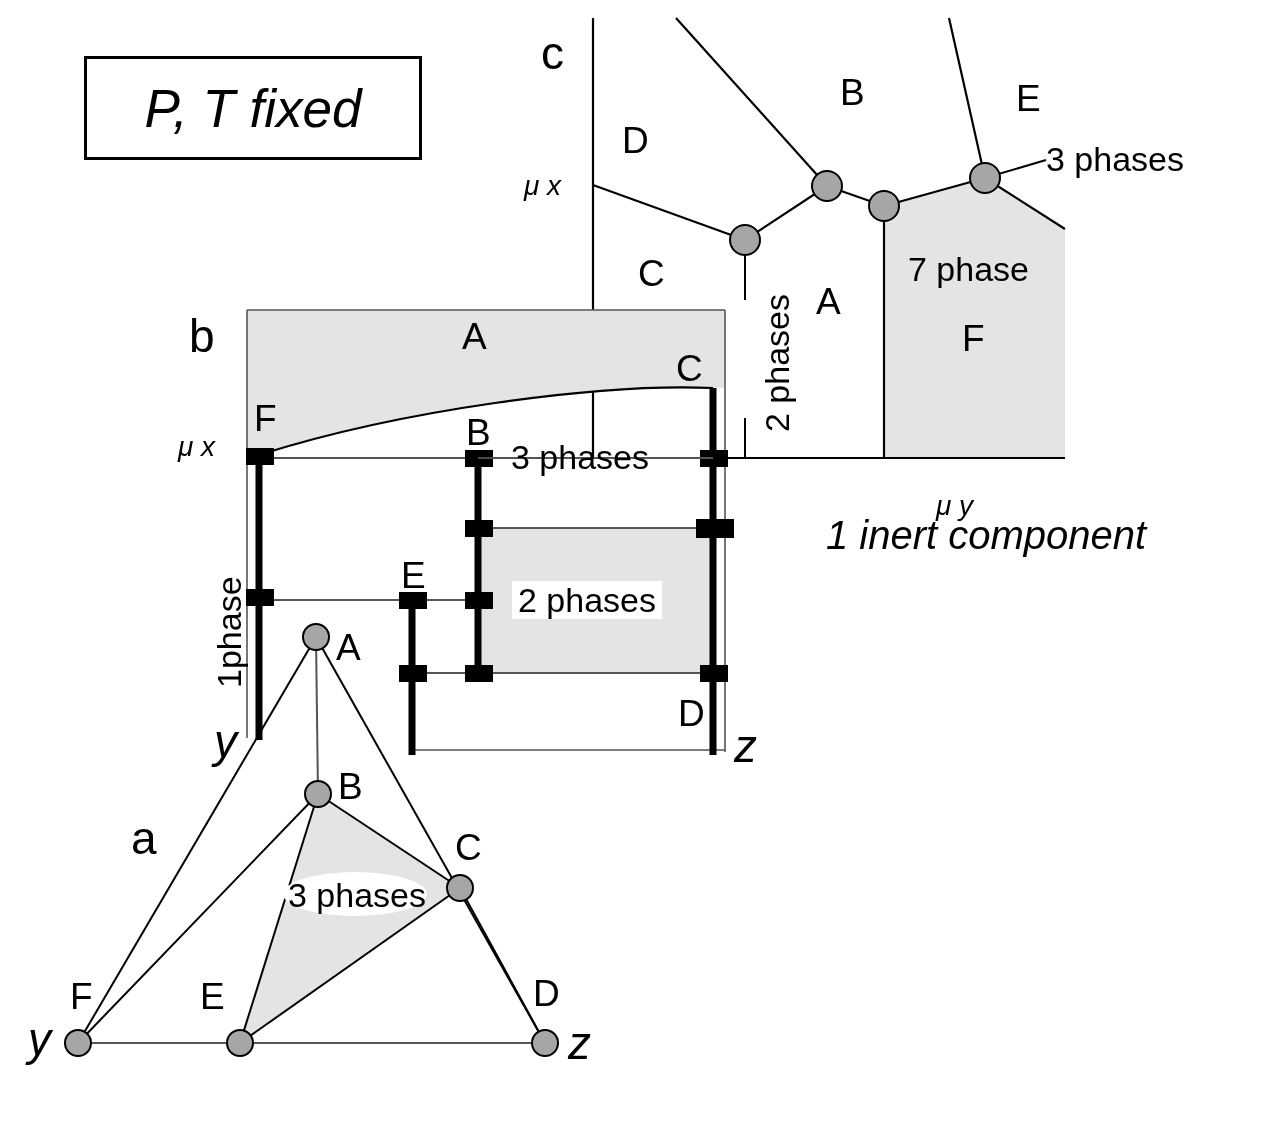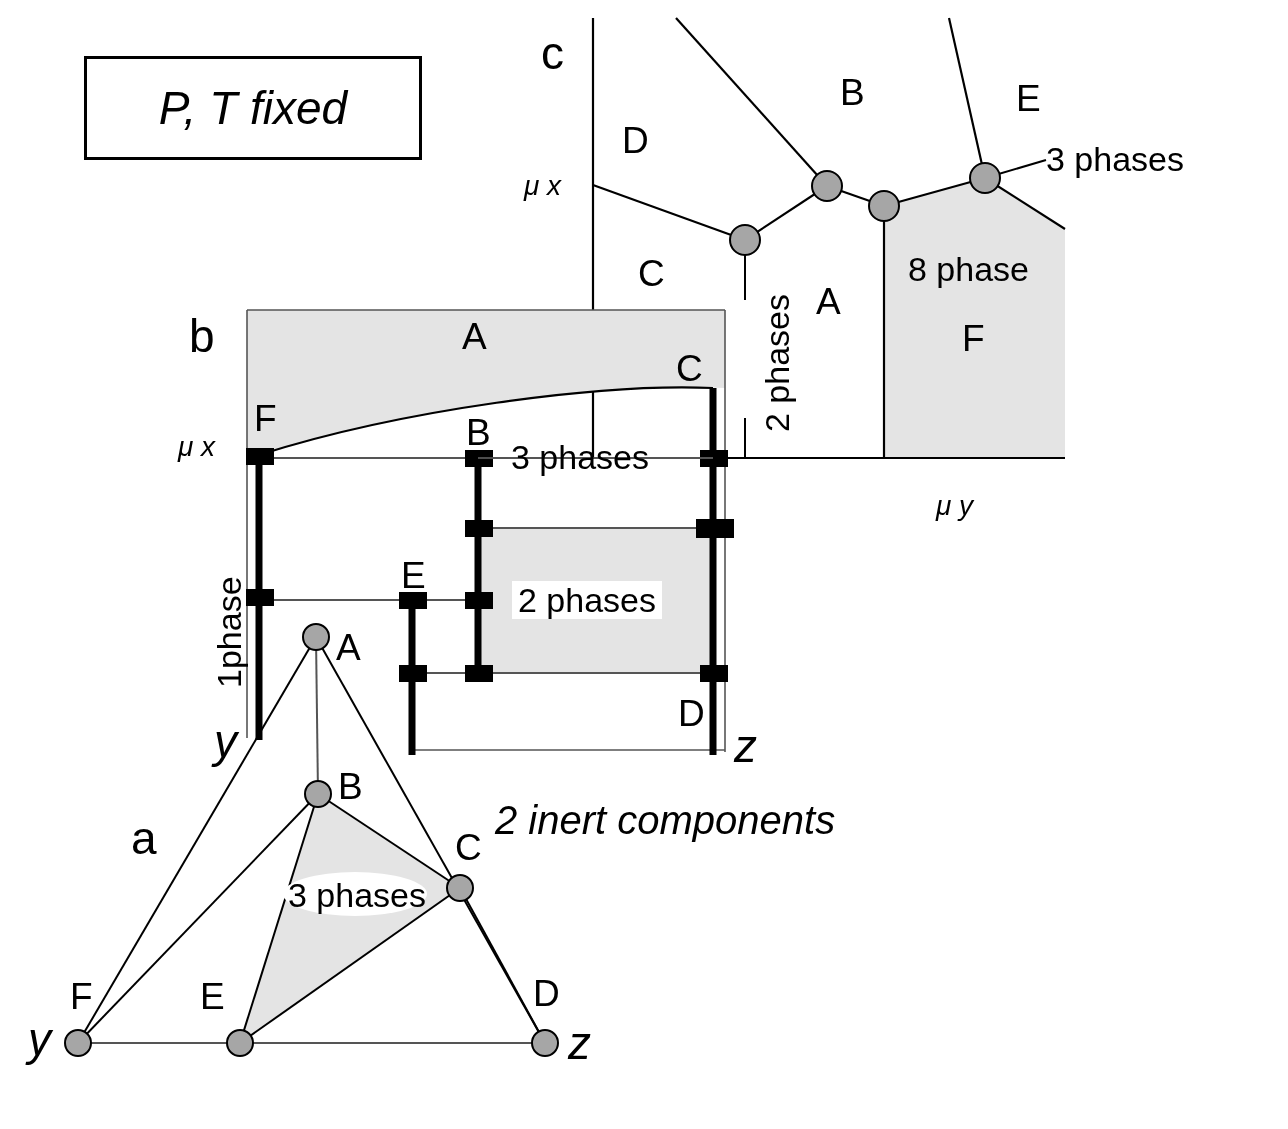--- a/index.html
+++ b/index.html
@@ -13,21 +13,21 @@
   .caption{font-size:40px;font-style:italic;}
   .panelid{font-size:46px;}
   .axis{font-size:28px;font-style:italic;}
   .yz{font-size:46px;font-style:italic;}
   .phlabel{font-size:34px;}
 
   .rot90{transform-origin:0 0;transform:rotate(-90deg);}
 
   .boxed{position:absolute;border:3px solid #000;background:#fff;
          display:flex;align-items:center;justify-content:center;}
-  .boxed span{font-size:46px;font-style:italic;}
+  .boxed span{font-size:53px;font-style:italic;}
 
   .wbg{background:#fff;padding:0 6px;}
 </style>
 </head>
 <body>
 
 <div id="stage">
 
   <svg id="canvas" viewBox="0 0 1288 1129">
 
@@ -132,38 +132,38 @@
 
   <div class="txt panelid" style="left:541px;top:30px;">c</div>
   <div class="txt lbl" style="left:622px;top:122px;">D</div>
   <div class="txt lbl" style="left:638px;top:255px;">C</div>
   <div class="txt lbl" style="left:840px;top:74px;">B</div>
   <div class="txt lbl" style="left:816px;top:283px;">A</div>
   <div class="txt lbl" style="left:1016px;top:80px;">E</div>
   <div class="txt lbl" style="left:962px;top:320px;">F</div>
   <div class="txt axis" style="left:524px;top:172px;">μ x</div>
   <div class="txt axis" style="left:936px;top:492px;text-align:center;">μ y</div>
-  <div class="txt phlabel" style="left:908px;top:252px;">8 phase</div>
+  <div class="txt phlabel" style="left:908px;top:252px;">7 phase</div>
   <div class="txt phlabel" style="left:1046px;top:142px;">3 phases</div>
   <div class="txt phlabel rot90" style="left:760px;top:432px;">2 phases</div>
+  <div class="txt caption" style="left:826px;top:515px;">1 inert component</div>
 
   <div class="txt panelid" style="left:189px;top:313px;">b</div>
   <div class="txt lbl" style="left:462px;top:318px;">A</div>
   <div class="txt lbl" style="left:676px;top:350px;">C</div>
   <div class="txt lbl" style="left:254px;top:400px;">F</div>
   <div class="txt lbl" style="left:466px;top:414px;">B</div>
   <div class="txt lbl" style="left:401px;top:557px;">E</div>
   <div class="txt lbl" style="left:678px;top:695px;">D</div>
   <div class="txt axis" style="left:178px;top:433px;">μ x</div>
   <div class="txt phlabel" style="left:511px;top:440px;">3 phases</div>
   <div class="txt phlabel" style="left:512px;top:583px;"><span class="wbg">2 phases</span></div>
   <div class="txt phlabel rot90" style="left:212px;top:688px;">1phase</div>
   <div class="txt yz" style="left:214px;top:718px;">y</div>
   <div class="txt yz" style="left:734px;top:723px;">z</div>
-  <div class="txt caption" style="left:495px;top:800px;">2 inert components</div>
 
   <div class="txt panelid" style="left:131px;top:815px;">a</div>
   <div class="txt lbl" style="left:336px;top:629px;">A</div>
   <div class="txt lbl" style="left:338px;top:768px;">B</div>
   <div class="txt lbl" style="left:455px;top:829px;">C</div>
   <div class="txt lbl" style="left:70px;top:978px;">F</div>
   <div class="txt lbl" style="left:200px;top:978px;">E</div>
   <div class="txt lbl" style="left:533px;top:975px;">D</div>
   <div class="txt phlabel" style="left:288px;top:878px;">3 phases</div>
   <div class="txt yz" style="left:28px;top:1016px;">y</div>

